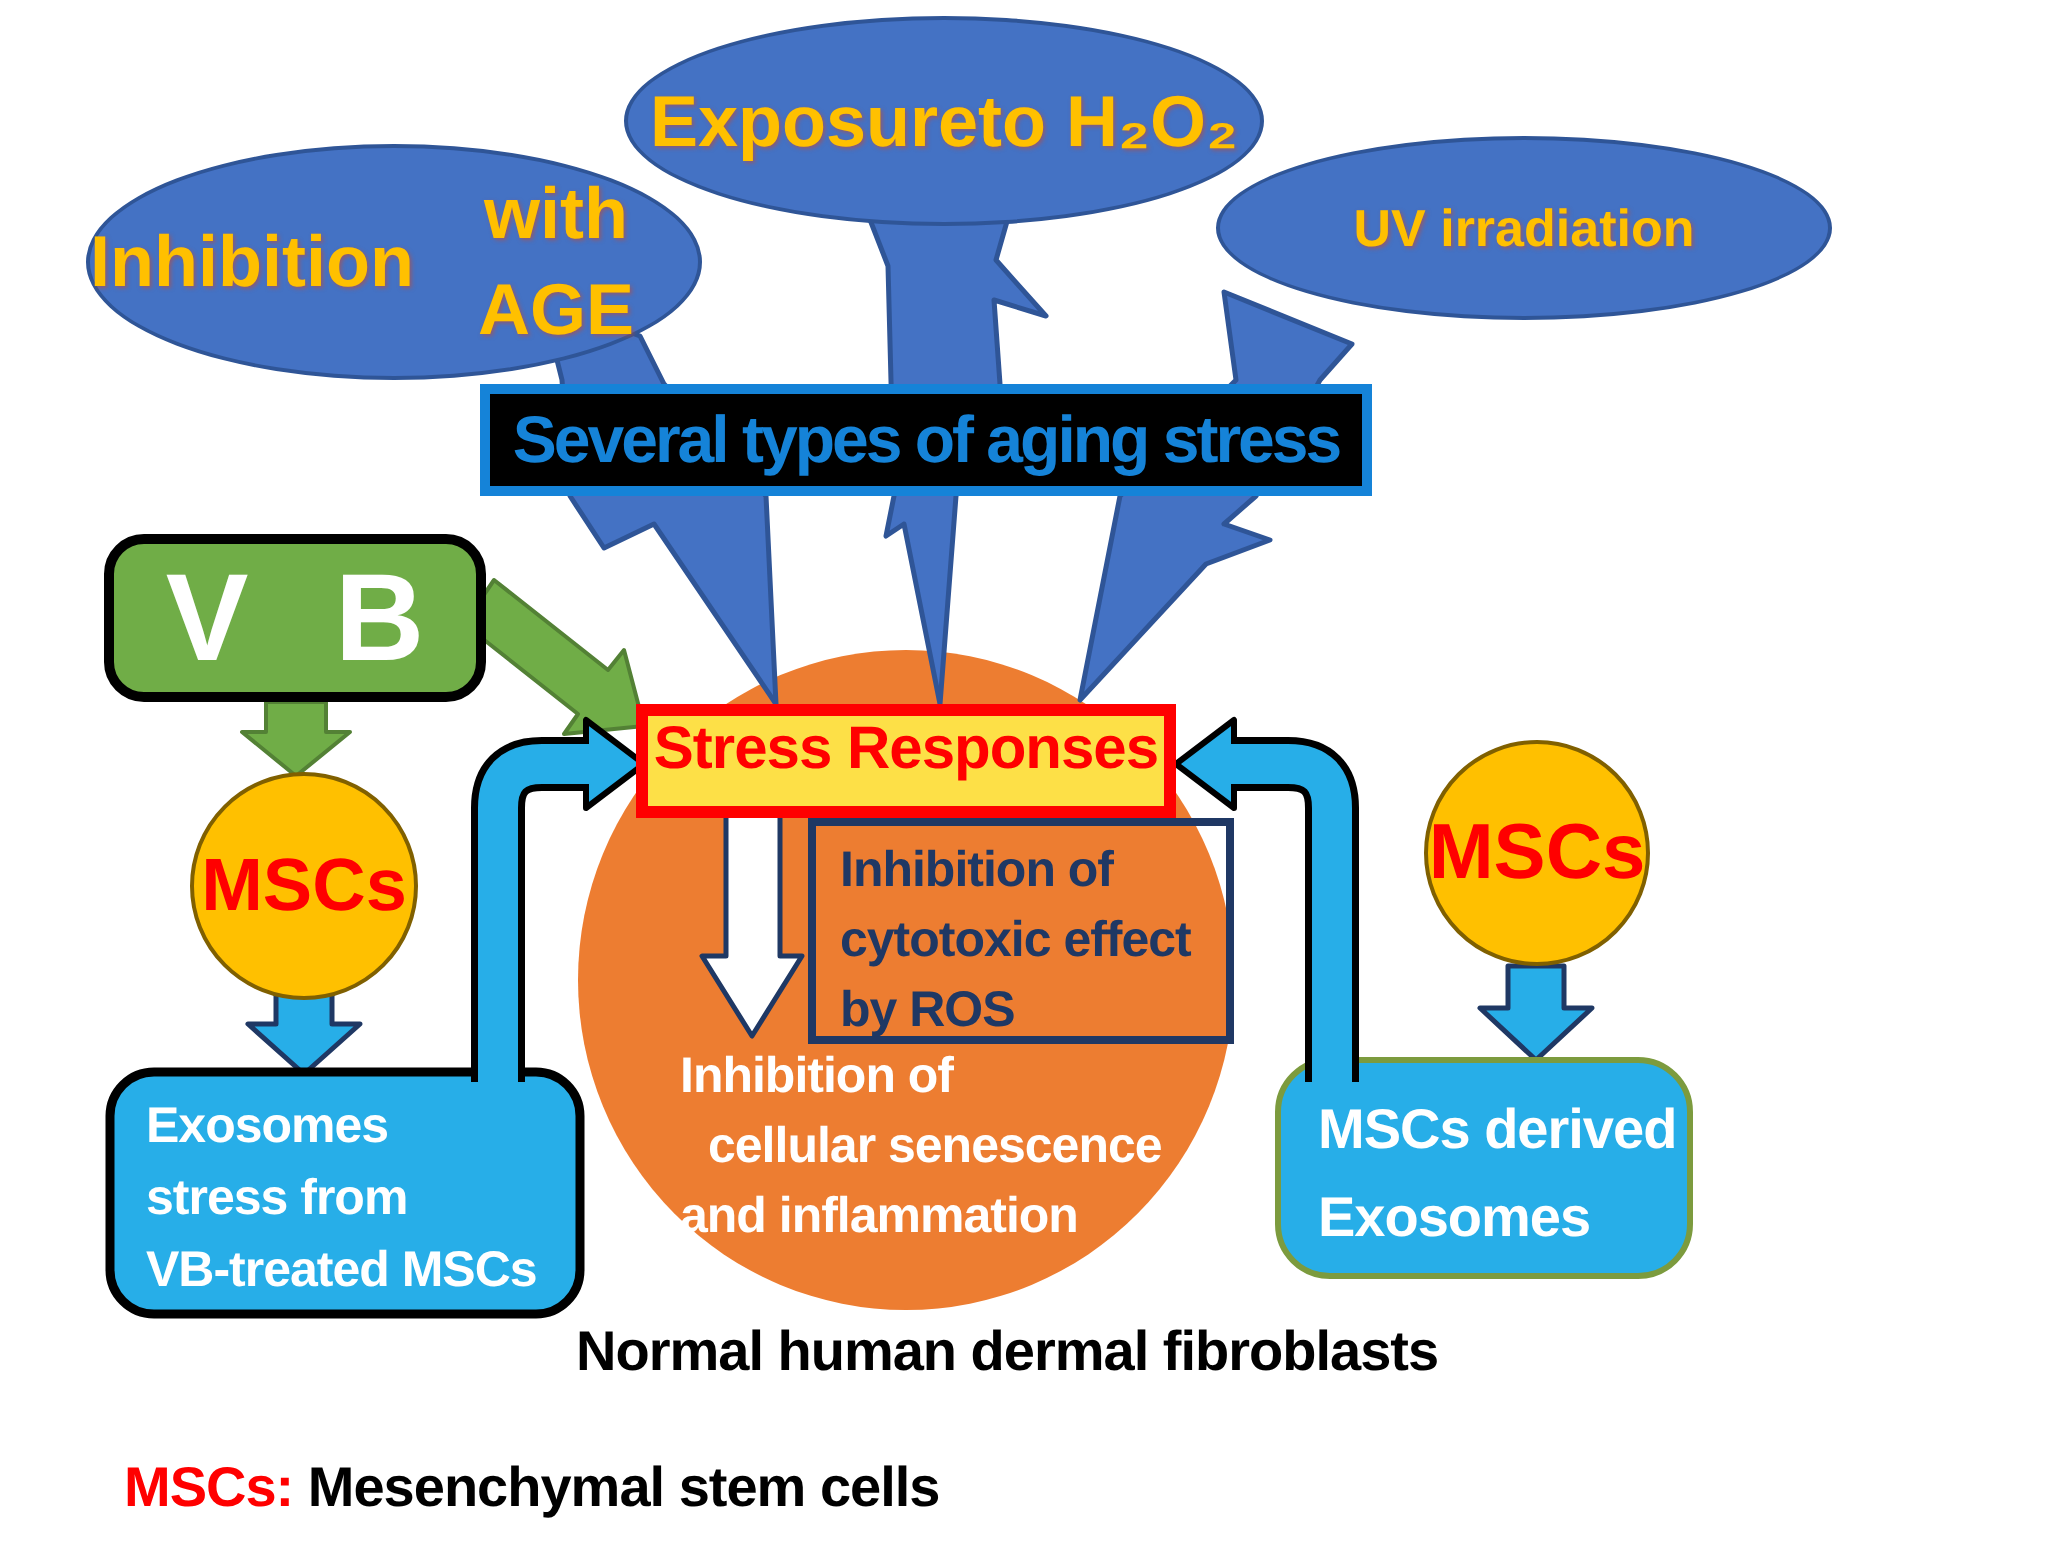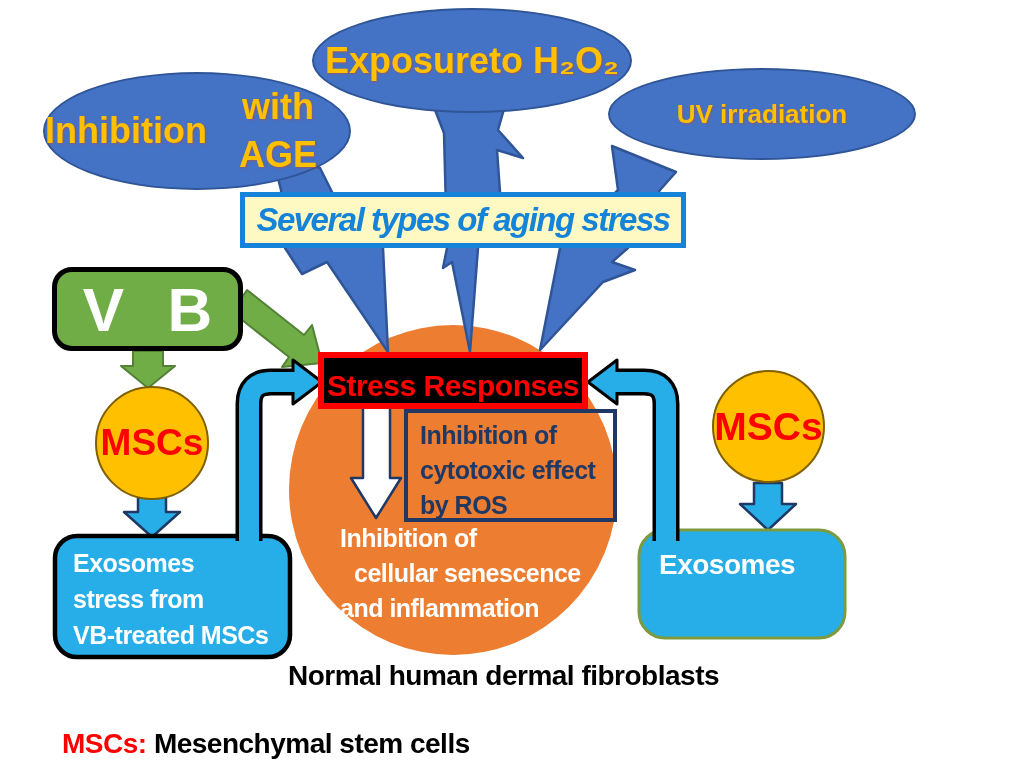--- a/index.html
+++ b/index.html
@@ -24,27 +24,27 @@
 
   .ellipse{
     background:var(--blue);border:2px solid var(--blue_dark);border-radius:50%;
     display:flex;flex-direction:row;align-items:center;justify-content:center;
     color:var(--gold);text-align:center;
     text-shadow:1px 1px 2px rgba(205,70,40,.55);
   }
   .ellipse .ln{line-height:1.32;}
 
   #aging-box{
-    background:#fef9c3;border:5px solid var(--blue_text);color:var(--blue_text);
+    background:#000000;border:5px solid var(--blue_text);color:var(--blue_text);
     display:flex;align-items:center;justify-content:center;
-    font-size:33px;letter-spacing:-1.5px;white-space:nowrap;box-sizing:border-box;font-style:italic;
+    font-size:33px;letter-spacing:-1.5px;white-space:nowrap;box-sizing:border-box;
   }
   #stress-box{
-    background:#000000;border:6px solid var(--red);color:var(--red);
-    display:flex;align-items:flex-end;justify-content:center;
+    background:#fde047;border:6px solid var(--red);color:var(--red);
+    display:flex;align-items:flex-start;justify-content:center;
     font-size:30px;letter-spacing:-0.5px;white-space:nowrap;box-sizing:border-box;
   }
   #vb-box{
     background:var(--green);border:5px solid #000;border-radius:20px;
     display:flex;align-items:center;justify-content:center;
     color:#fff;font-size:62px;word-spacing:26px;box-sizing:border-box;
   }
   .msc-circle{
     background:var(--gold);border:2px solid var(--gold_border);border-radius:50%;
     display:flex;align-items:center;justify-content:center;
@@ -143,20 +143,21 @@
   <div class="msc-circle abs" style="left:712px;top:370px;width:113px;height:113px;font-size:39px;">
     <span>MSCs</span>
   </div>
 
   <div id="exo-left-text" class="abs boxtext" style="left:73px;top:545px;">
     <div class="ln">Exosomes</div>
     <div class="ln">stress from</div>
     <div class="ln">VB-treated MSCs</div>
   </div>
   <div id="exo-right-text" class="abs boxtext" style="left:659px;top:543px;">
+    <div class="ln">MSCs derived</div>
     <div class="ln">Exosomes</div>
   </div>
 
   <div id="cell-caption" class="abs" style="left:288px;top:660px;">Normal human dermal fibroblasts</div>
 
   <div id="legend" class="abs" style="left:62px;top:728px;">
     <span class="abbr">MSCs:</span><span class="rest"> Mesenchymal stem cells</span>
   </div>
 
 </div>

